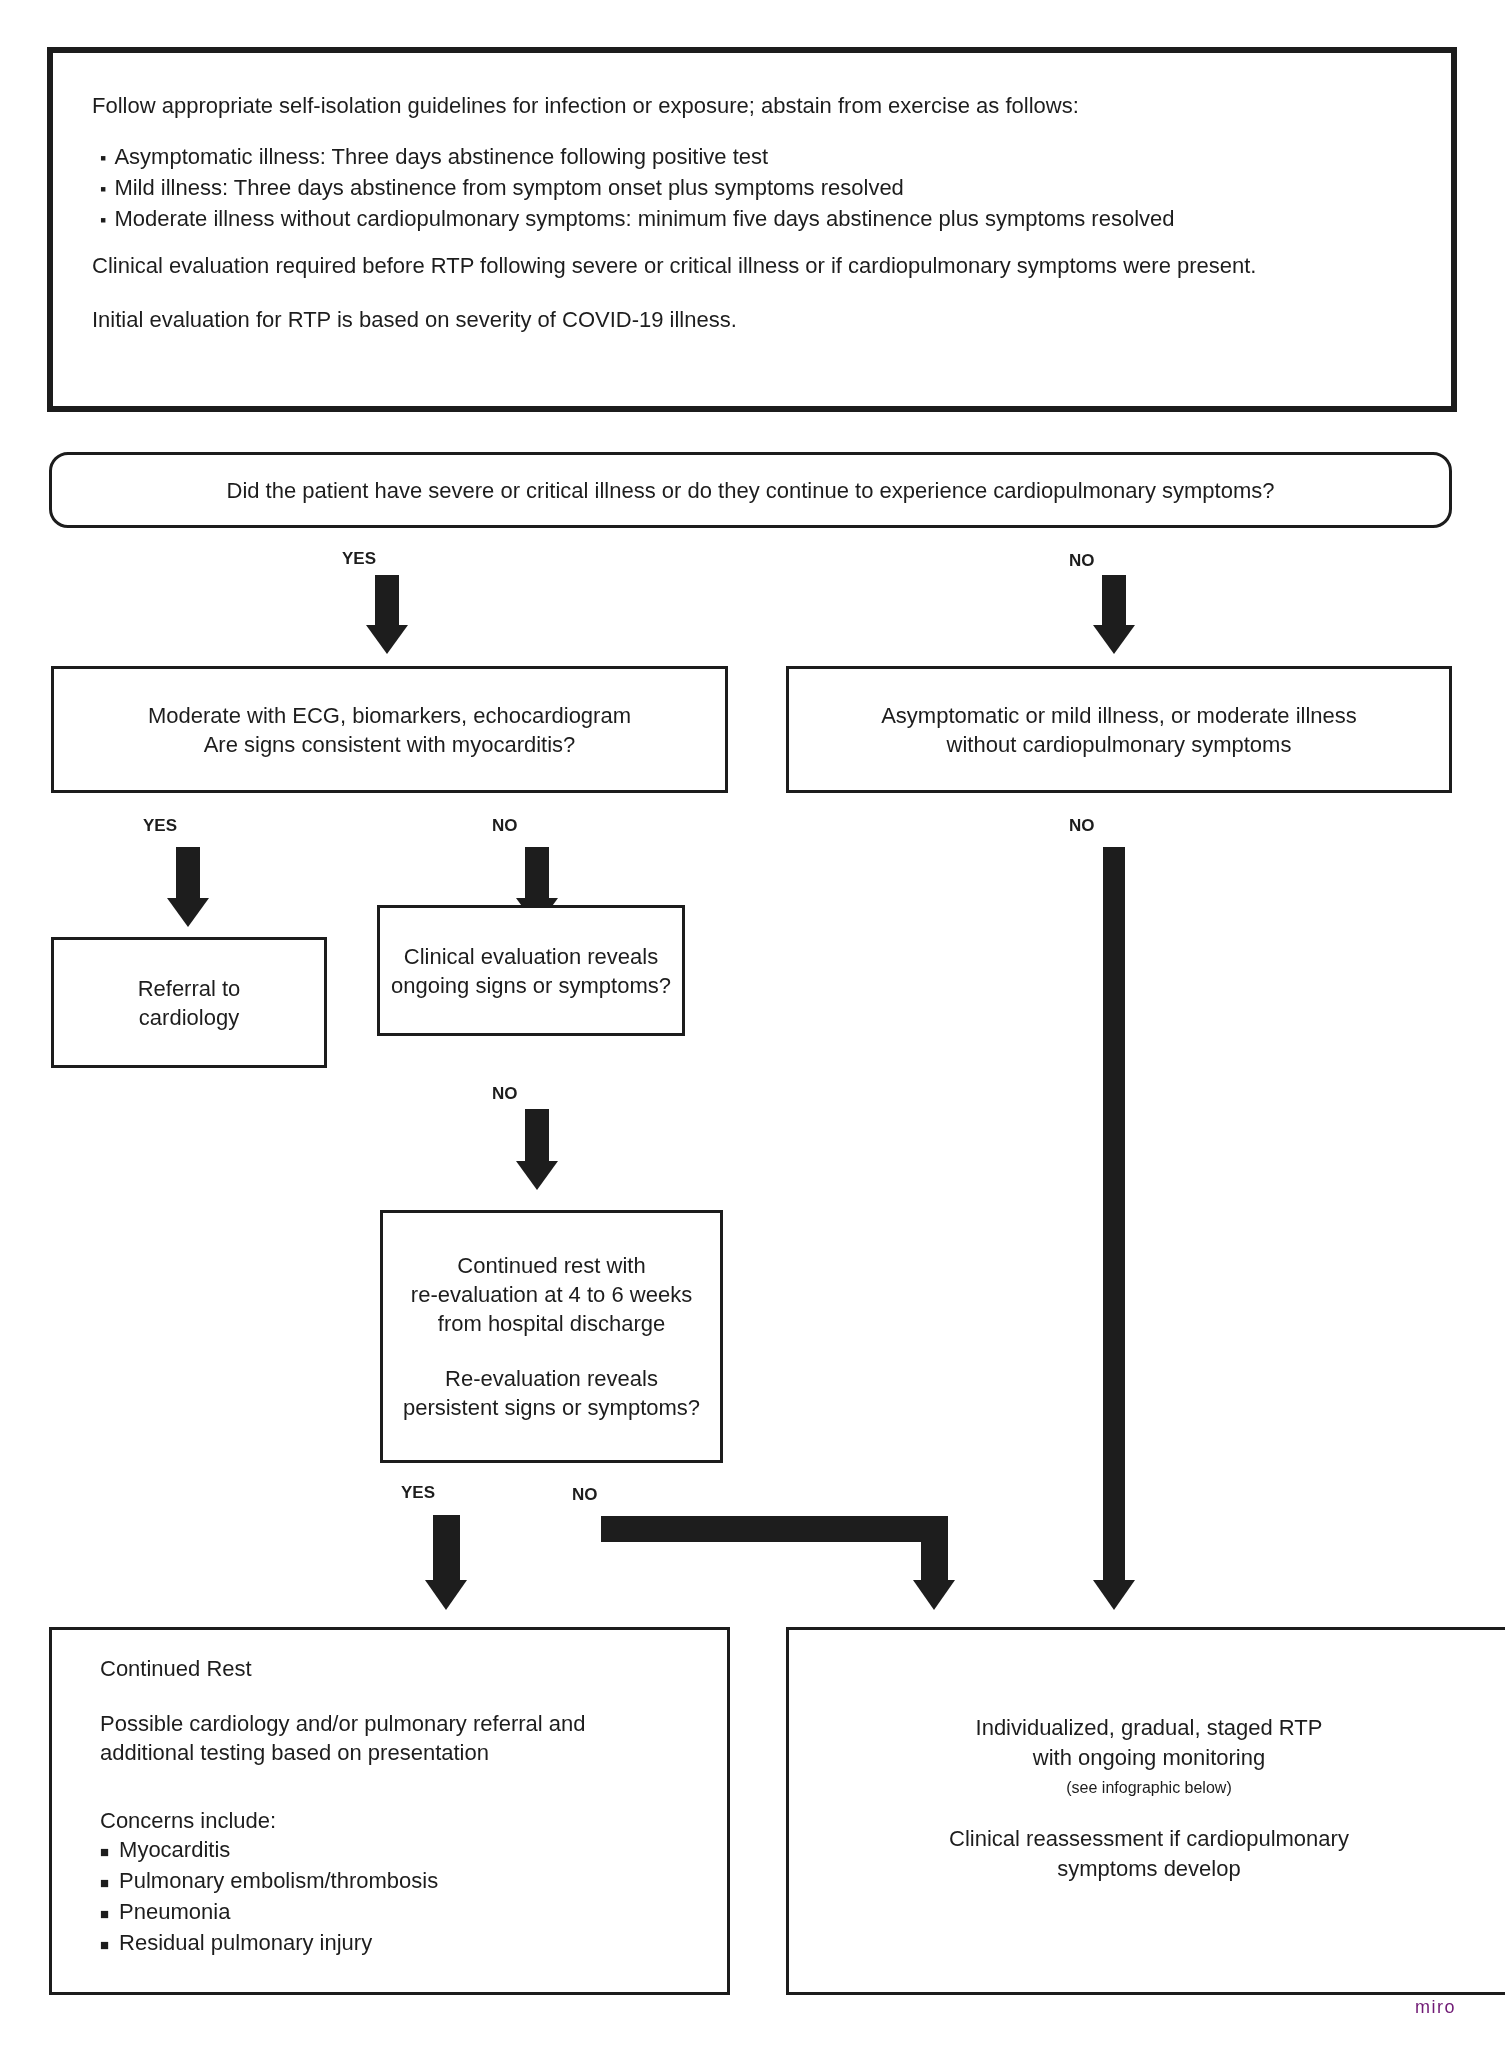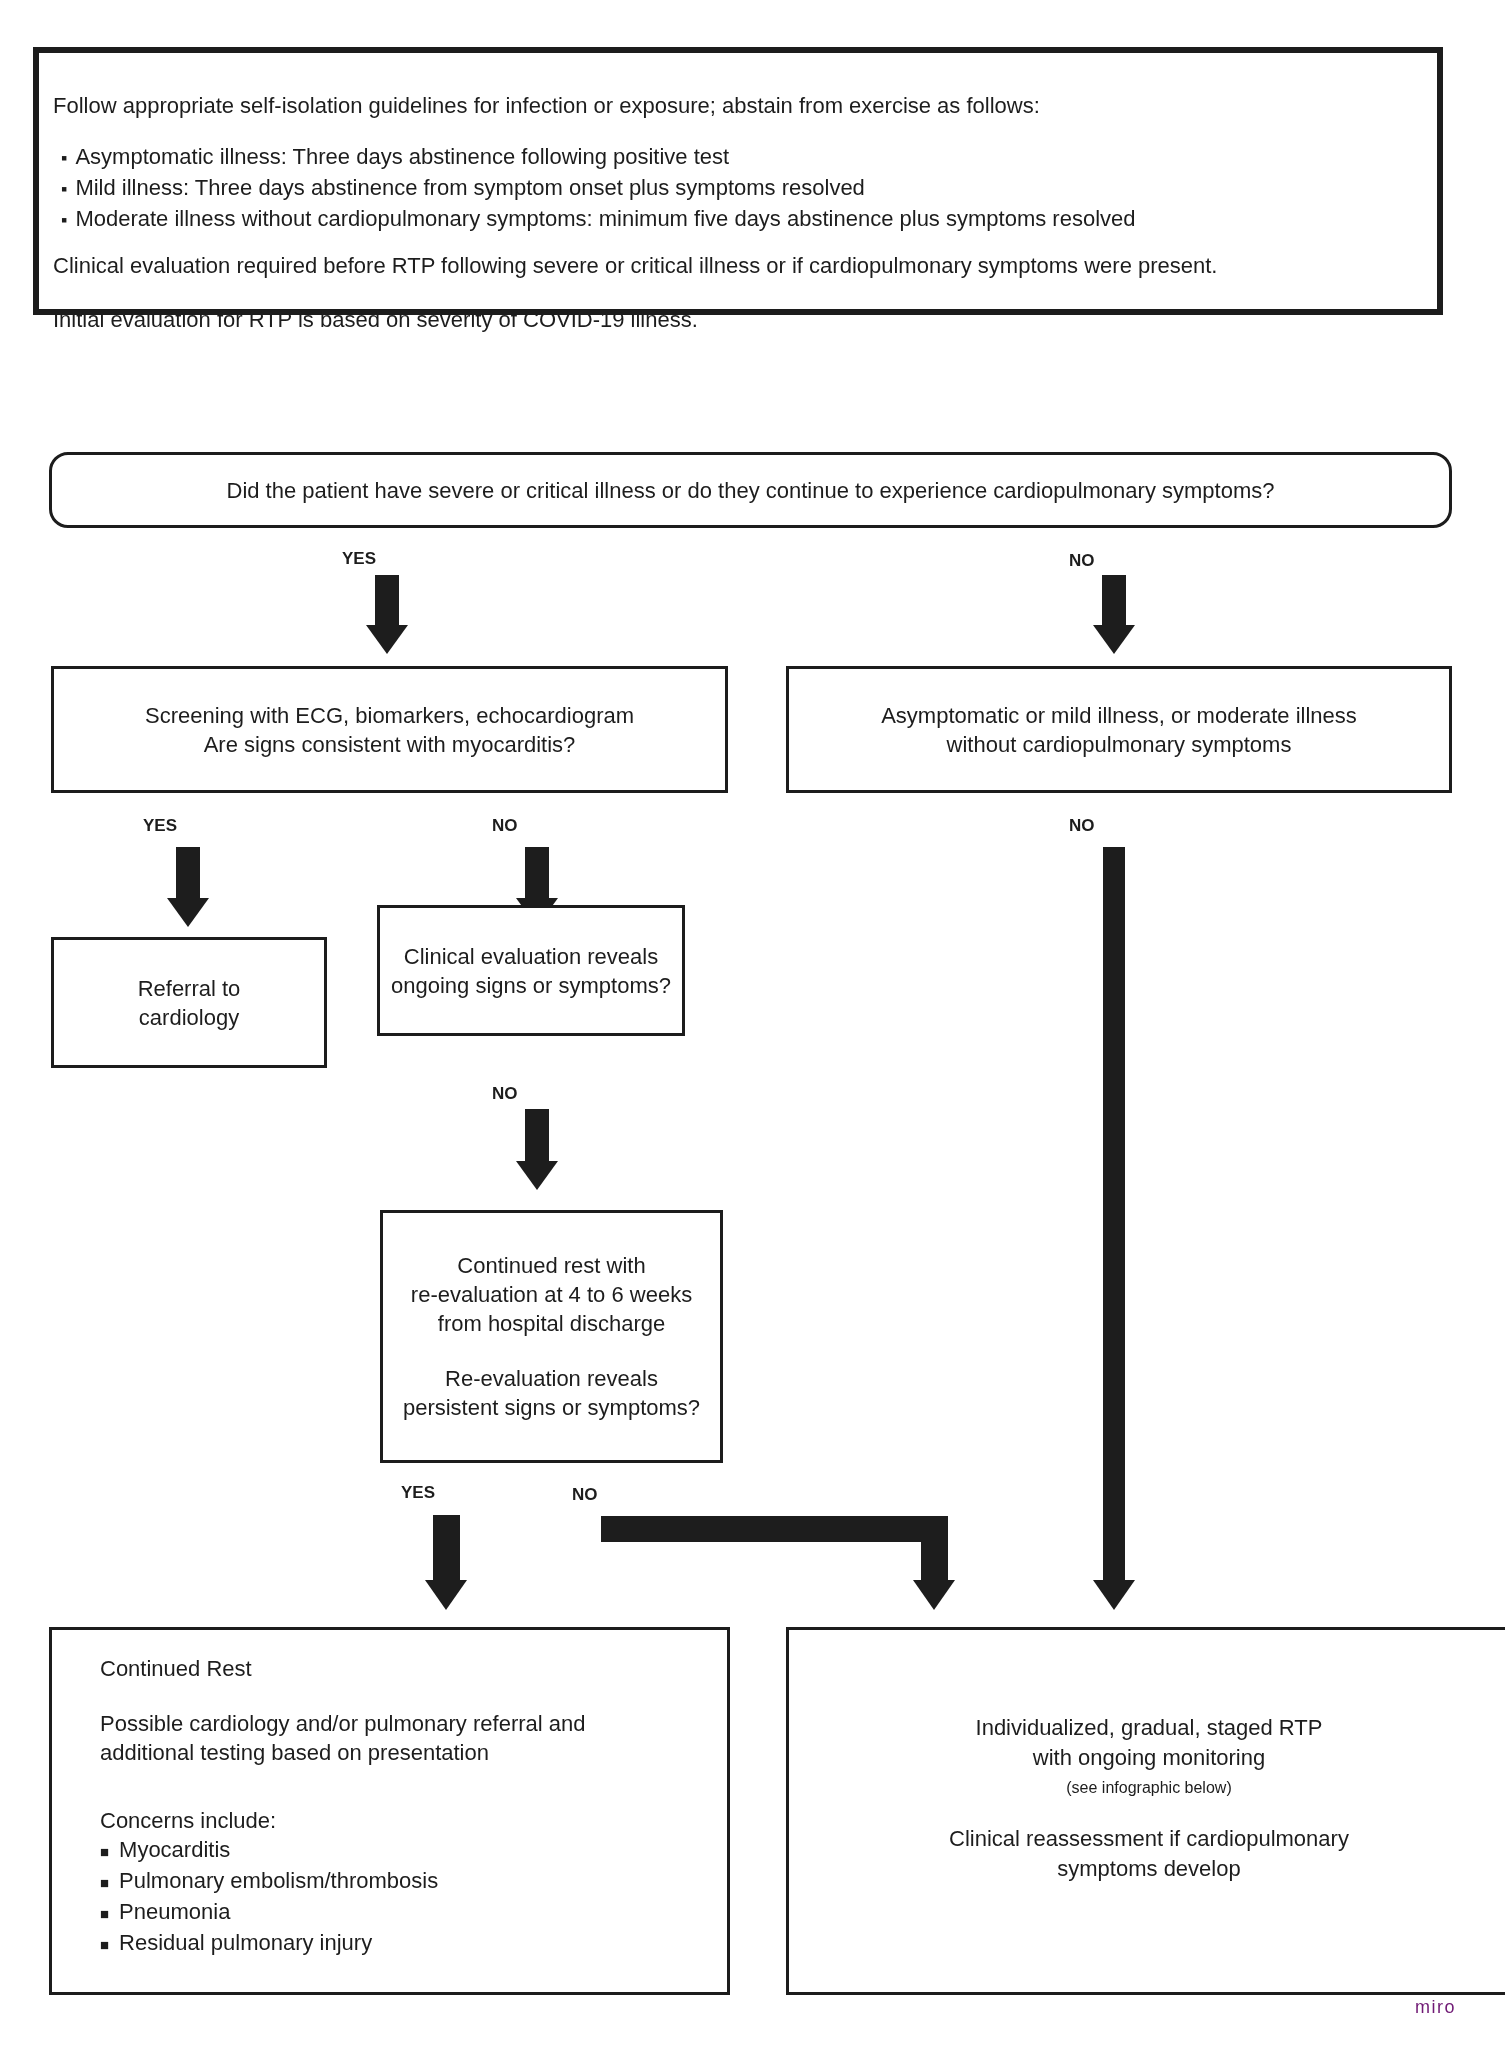--- a/index.html
+++ b/index.html
@@ -38,21 +38,21 @@
   .br-note { font-size:16px; line-height:30px; }
   .br-gap { height:21px; }
   .para-gap { height:26px; }
   .watermark { position:absolute; left:1415px; top:1997px; color:#701a75; font-size:18px; font-weight:500; letter-spacing:1.5px; }
 </style>
 </head>
 <body>
 
 <div class="canvas">
 
-  <div class="box thick" style="left:33px; top:47px; width:1410px; height:268px;">
+  <div class="box thick" style="left:47px; top:47px; width:1410px; height:365px;padding-left:25px;">
     <div class="intro-inner">
       <div class="line">Follow appropriate self-isolation guidelines for infection or exposure; abstain from exercise as follows:</div>
       <div class="intro-gap-bullets">
         <div class="bullet-line">
           <span class="marker">▪</span>
           <span class="line">Asymptomatic illness: Three days abstinence following positive test</span>
         </div>
         <div class="bullet-line">
           <span class="marker">▪</span>
           <span class="line">Mild illness: Three days abstinence from symptom onset plus symptoms resolved</span>
@@ -76,21 +76,21 @@
     <div class="shaft" style="height:50px;"></div>
     <div class="head"></div>
   </div>
   <div class="lbl" style="left:1069px; top:549px;">NO</div>
   <div class="varrow" style="left:1092px; top:575px;">
     <div class="shaft" style="height:50px;"></div>
     <div class="head"></div>
   </div>
 
   <div class="box centered" style="left:51px; top:666px; width:677px; height:127px;">
-    <div class="line">Screening with ECG, biomarkers, echocardiogram</div>
+    <div class="line">Moderate with ECG, biomarkers, echocardiogram</div>
     <div class="line">Are signs consistent with myocarditis?</div>
   </div>
 
   <div class="box centered" style="left:786px; top:666px; width:666px; height:127px;text-align:right;">
     <div class="line">Asymptomatic or mild illness, or moderate illness</div>
     <div class="line">without cardiopulmonary symptoms</div>
   </div>
 
   <div class="lbl" style="left:143px; top:814px;">YES</div>
   <div class="varrow" style="left:166px; top:847px;">

